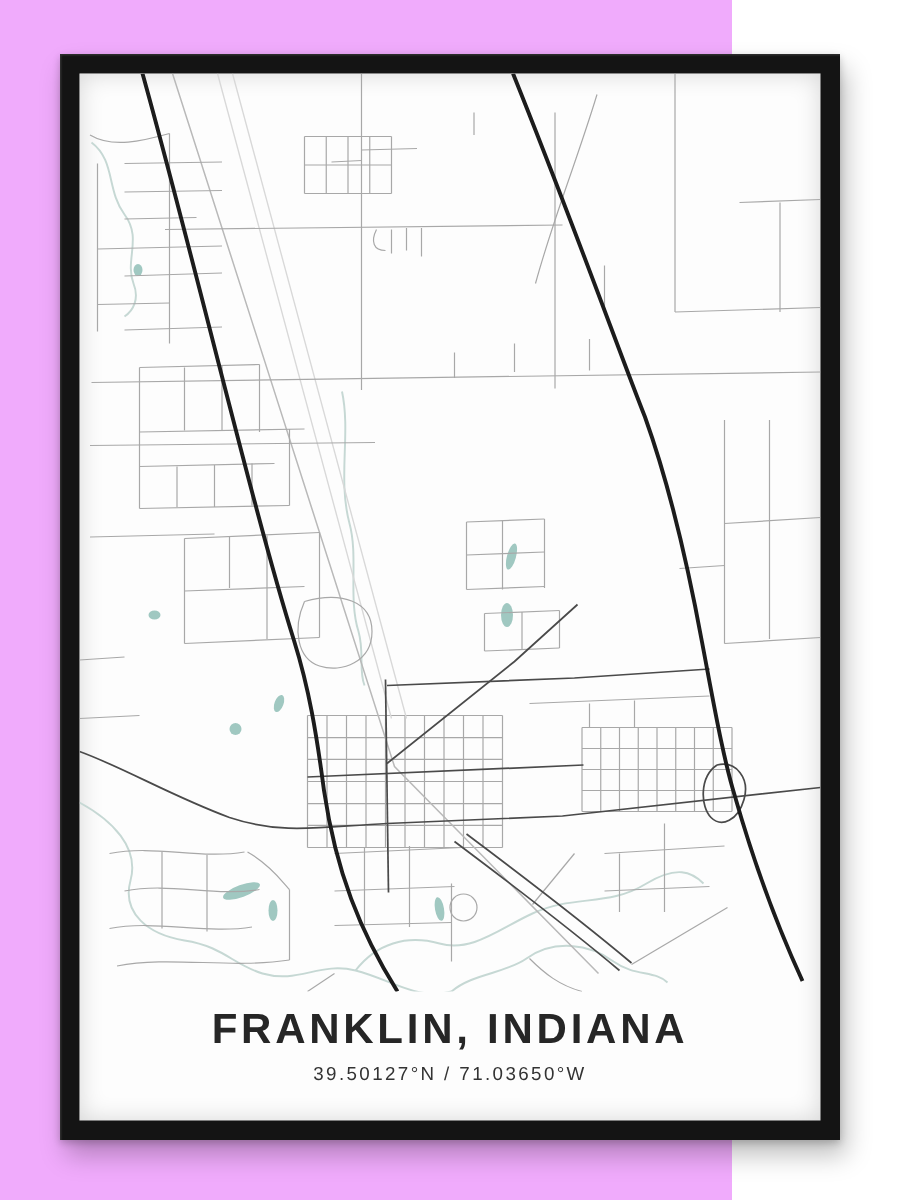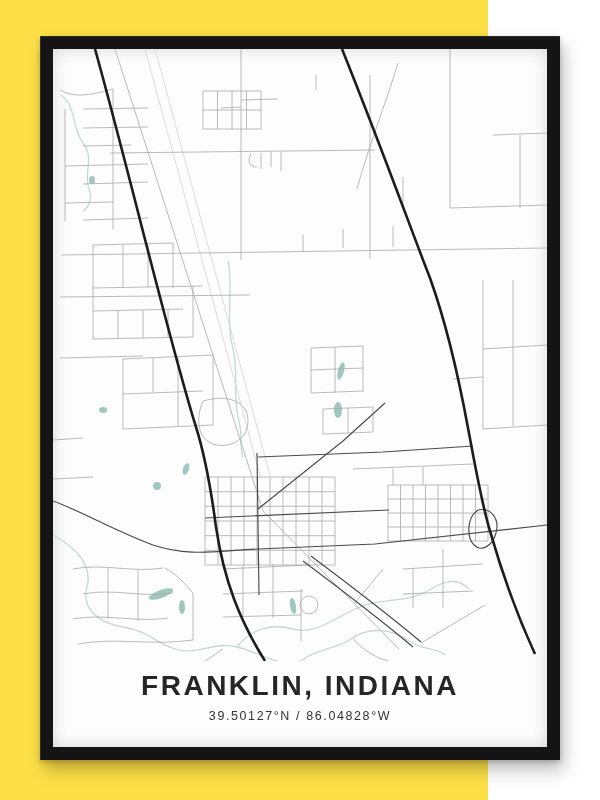--- a/index.html
+++ b/index.html
@@ -1,21 +1,21 @@
 <!DOCTYPE html>
 <html style="--frame: #141414; --poster-bg: #fdfdfd; --road-major: #1c1c1c; --road-medium: #4a4a4a; --road-minor: #a8a8a8; --road-faint: #d8d8d8; --rail: #b9b9b9; --water: #a0c8c1; --creek: #c6d8d4; --title-text: #262626; --coords-text: #333333;"><head>
 <meta charset="utf-8">
 <style>
   html,body{margin:0;padding:0;}
   body{
     width:600px;height:800px;background:#ffffff;
     font-family:"Liberation Sans", sans-serif;
     overflow:hidden;
   }
-  .scene{position:relative;width:488px;height:800px;background:#fde047;}
+  .scene{position:relative;width:488px;height:800px;background:#f0abfc;}
   .frame{
     position:absolute;left:40px;top:36px;width:520px;height:724px;
     box-sizing:border-box;padding:13px;
     background:var(--frame,#141414);
     box-shadow:4px 10px 16px rgba(0,0,0,.25), 0 2px 5px rgba(0,0,0,.2);
   }
   .frame::after{ 
     content:"";position:absolute;left:0;top:0;right:0;bottom:0;
     box-shadow:inset 1px 1px 1px rgba(255,255,255,.12);
     pointer-events:none;
@@ -211,17 +211,17 @@
           <path d="M205,460 L290,392 L332,354" class="road-med"></path>
           <path d="M205,408 L330,403 L420,397" class="road-med"></path>
           <path d="M425,461 C438,458 447,470 443,484 C439,498 428,503 421,496 C414,489 413,469 425,461" class="road-med"></path>
           <path d="M250,512 C282,536 322,566 360,598" class="road-med"></path>
           <path d="M258,507 C290,531 330,561 368,593" class="road-med"></path>
           <path d="M42,0 C76,122 116,292 143,378 C153,410 158,440 163,478 C171,532 187,572 212,612" class="road-major"></path>
           <path d="M289,0 C330,102 360,186 377,229 C396,282 408,341 415,379 C423,421 429,456 437,482 C449,524 465,568 482,605" class="road-major"></path>
         </svg>
       <div class="caption">
         <div class="poster-title">FRANKLIN, INDIANA</div>
-        <div class="poster-coords">39.50127°N / 86.04828°W</div>
+        <div class="poster-coords">39.50127°N / 71.03650°W</div>
       </div>
     </div>
   </div>
 </div>
 
 </body></html>

